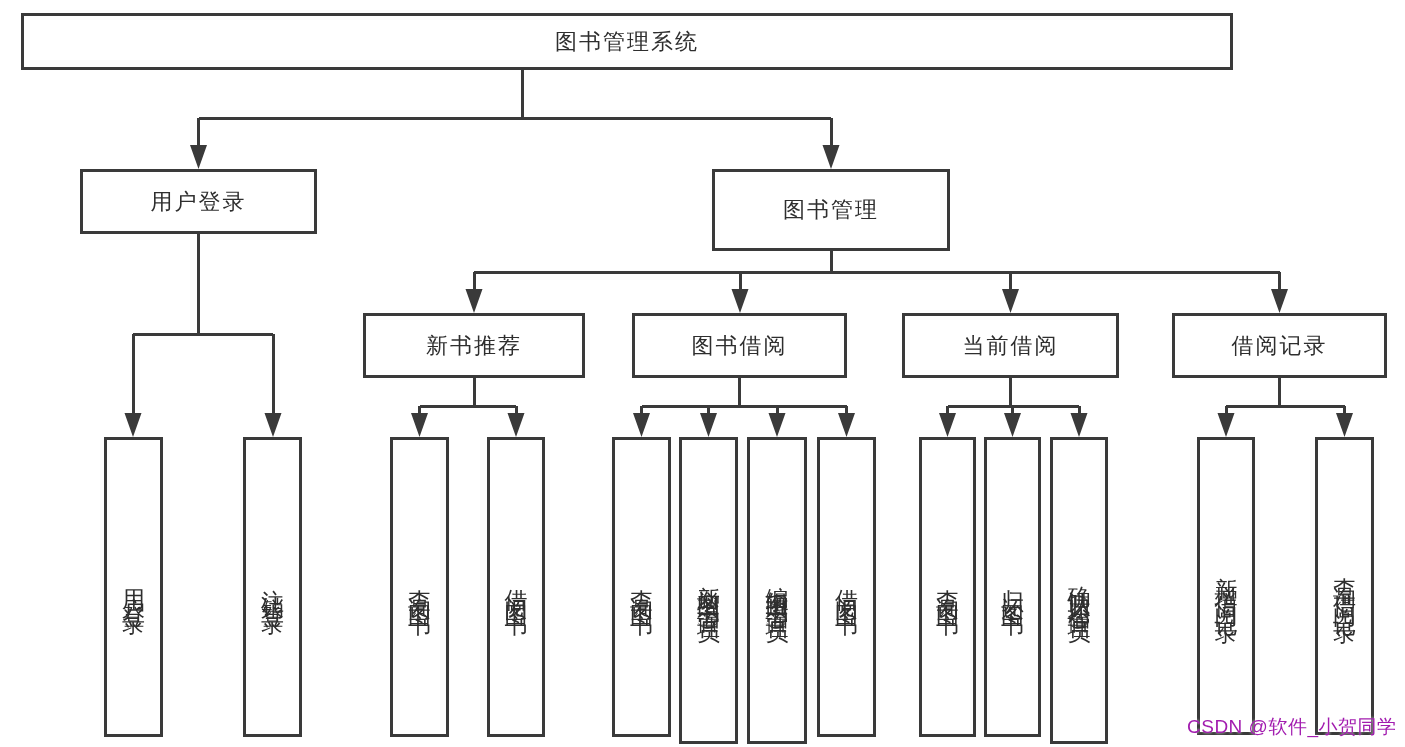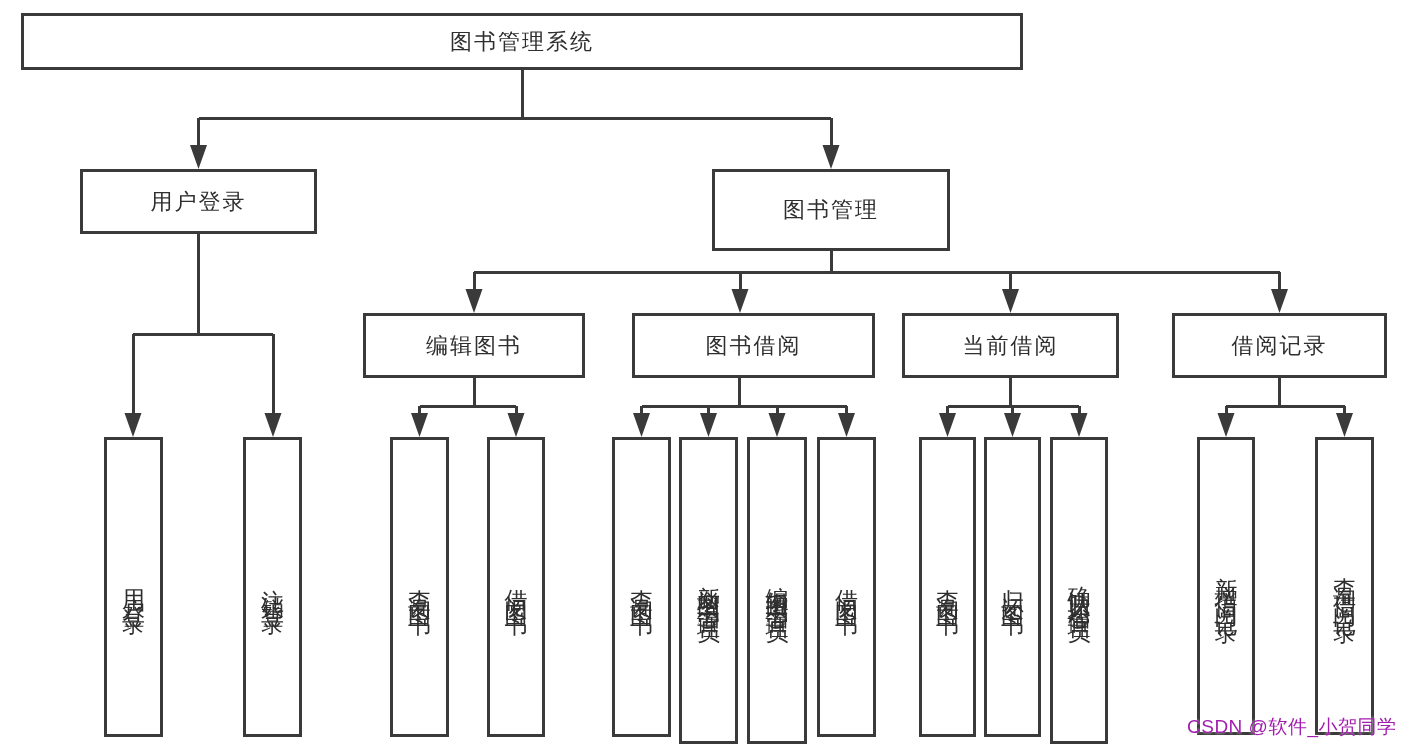--- a/index.html
+++ b/index.html
@@ -49,25 +49,25 @@
     font-size: 23px;
     letter-spacing: 8px;
     color: #2e2e2e;
     z-index: 2;
     line-height: 1;
   }
   .leaf.tall { letter-spacing: 5px; }
   .leaf.six  { letter-spacing: 9px; }
 
   
-  .n-root     { left: 21px;   top: 13px;  width: 1002px; height: 57px; }
+  .n-root     { left: 21px;   top: 13px;  width: 1212px; height: 57px; }
   .n-userlogin{ left: 80px;   top: 169px; width: 237px;  height: 65px; }
   .n-bookmgmt { left: 712px;  top: 169px; width: 238px;  height: 82px; }
   .n-newbook  { left: 363px;  top: 313px; width: 222px;  height: 65px; }
-  .n-borrow   { left: 632px;  top: 313px; width: 243px;  height: 65px; }
+  .n-borrow   { left: 632px;  top: 313px; width: 215px;  height: 65px; }
   .n-current  { left: 902px;  top: 313px; width: 217px;  height: 65px; }
   .n-records  { left: 1172px; top: 313px; width: 215px;  height: 65px; }
 
   .l-a1 { left: 104px;  top: 437px; width: 59px; height: 300px; }
   .l-a2 { left: 243px;  top: 437px; width: 59px; height: 300px; }
   .l-b1 { left: 390px;  top: 437px; width: 59px; height: 300px; }
   .l-b2 { left: 487px;  top: 437px; width: 58px; height: 300px; }
   .l-c1 { left: 612px;  top: 437px; width: 59px; height: 300px; }
   .l-c2 { left: 679px;  top: 437px; width: 59px; height: 307px; }
   .l-c3 { left: 747px;  top: 437px; width: 60px; height: 307px; }
@@ -124,21 +124,21 @@
       M1070.5 413 L1087.5 413 L1079 437 Z
       M1217.5 413 L1234.5 413 L1226 437 Z
       M1336 413 L1353 413 L1344.5 437 Z"></path>
   </svg>
 
   <div class="node n-root">图书管理系统</div>
 
   <div class="node n-userlogin">用户登录</div>
   <div class="node n-bookmgmt">图书管理</div>
 
-  <div class="node n-newbook">编辑图书</div>
+  <div class="node n-newbook">新书推荐</div>
   <div class="node n-borrow">图书借阅</div>
   <div class="node n-current">当前借阅</div>
   <div class="node n-records">借阅记录</div>
 
   <div class="leaf l-a1">用户登录</div>
   <div class="leaf l-a2">注销登录</div>
 
   <div class="leaf l-b1">查询图书</div>
   <div class="leaf l-b2">借阅图书</div>
 

